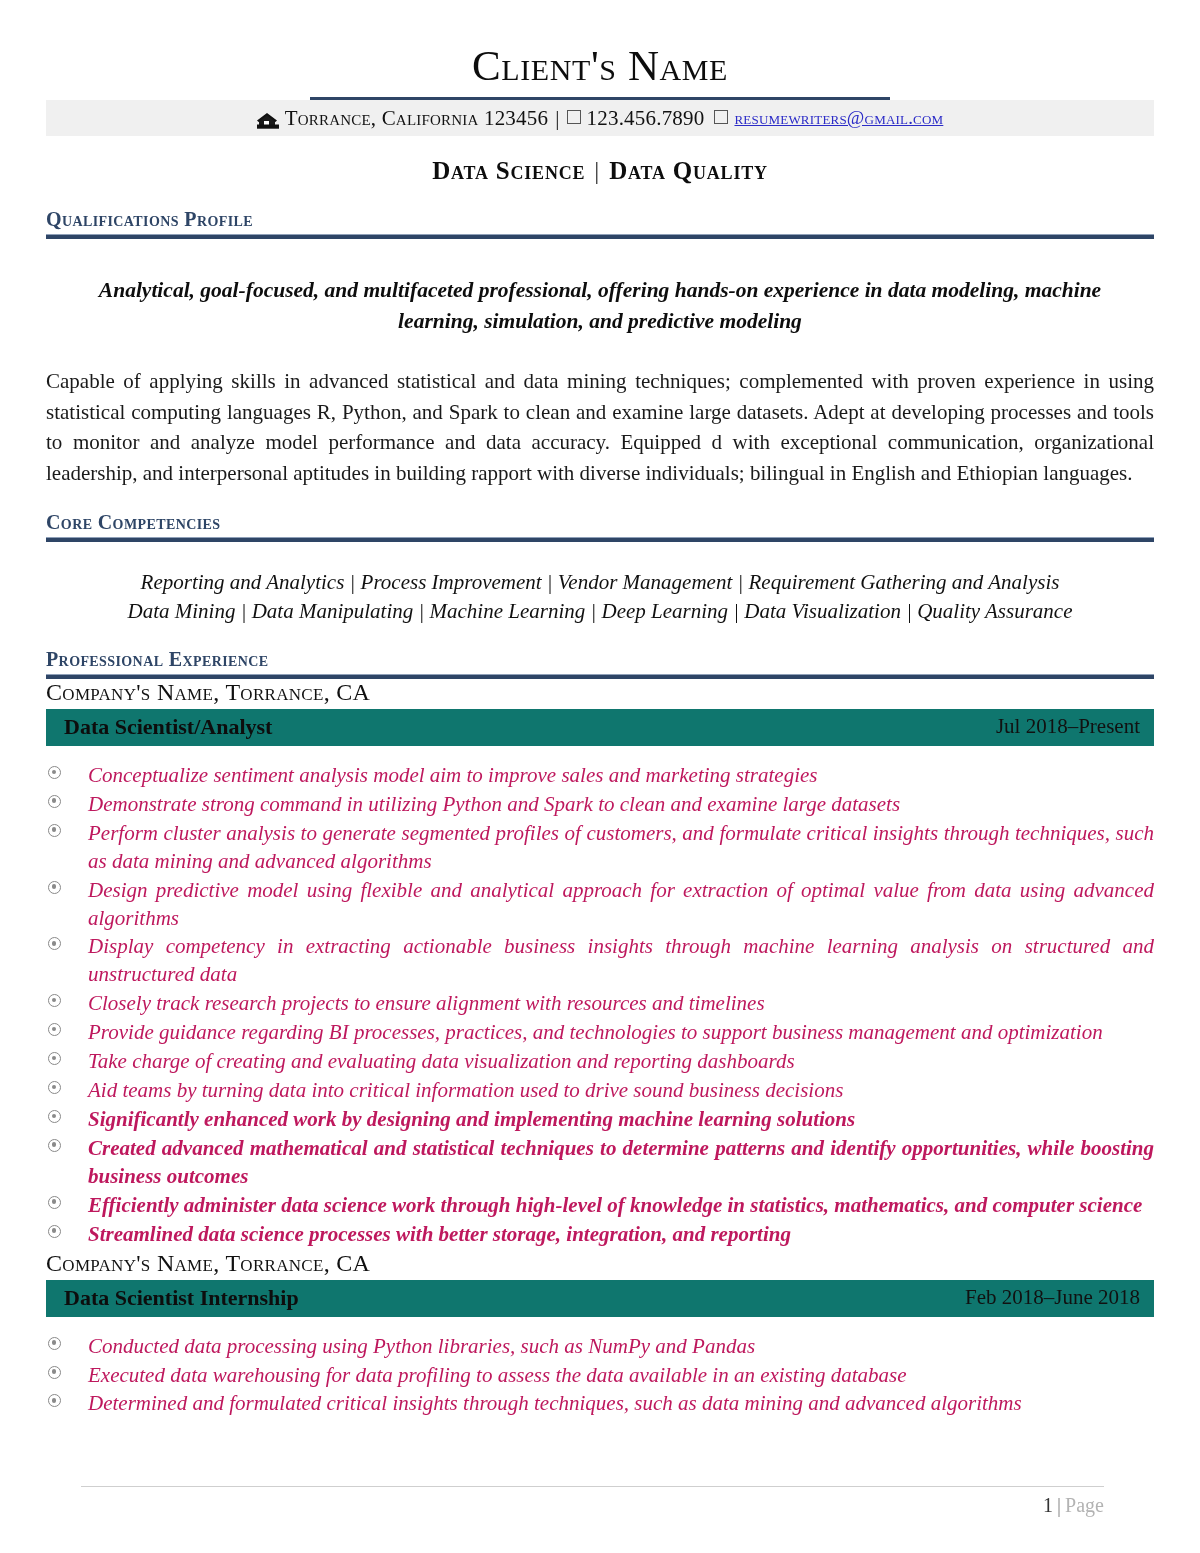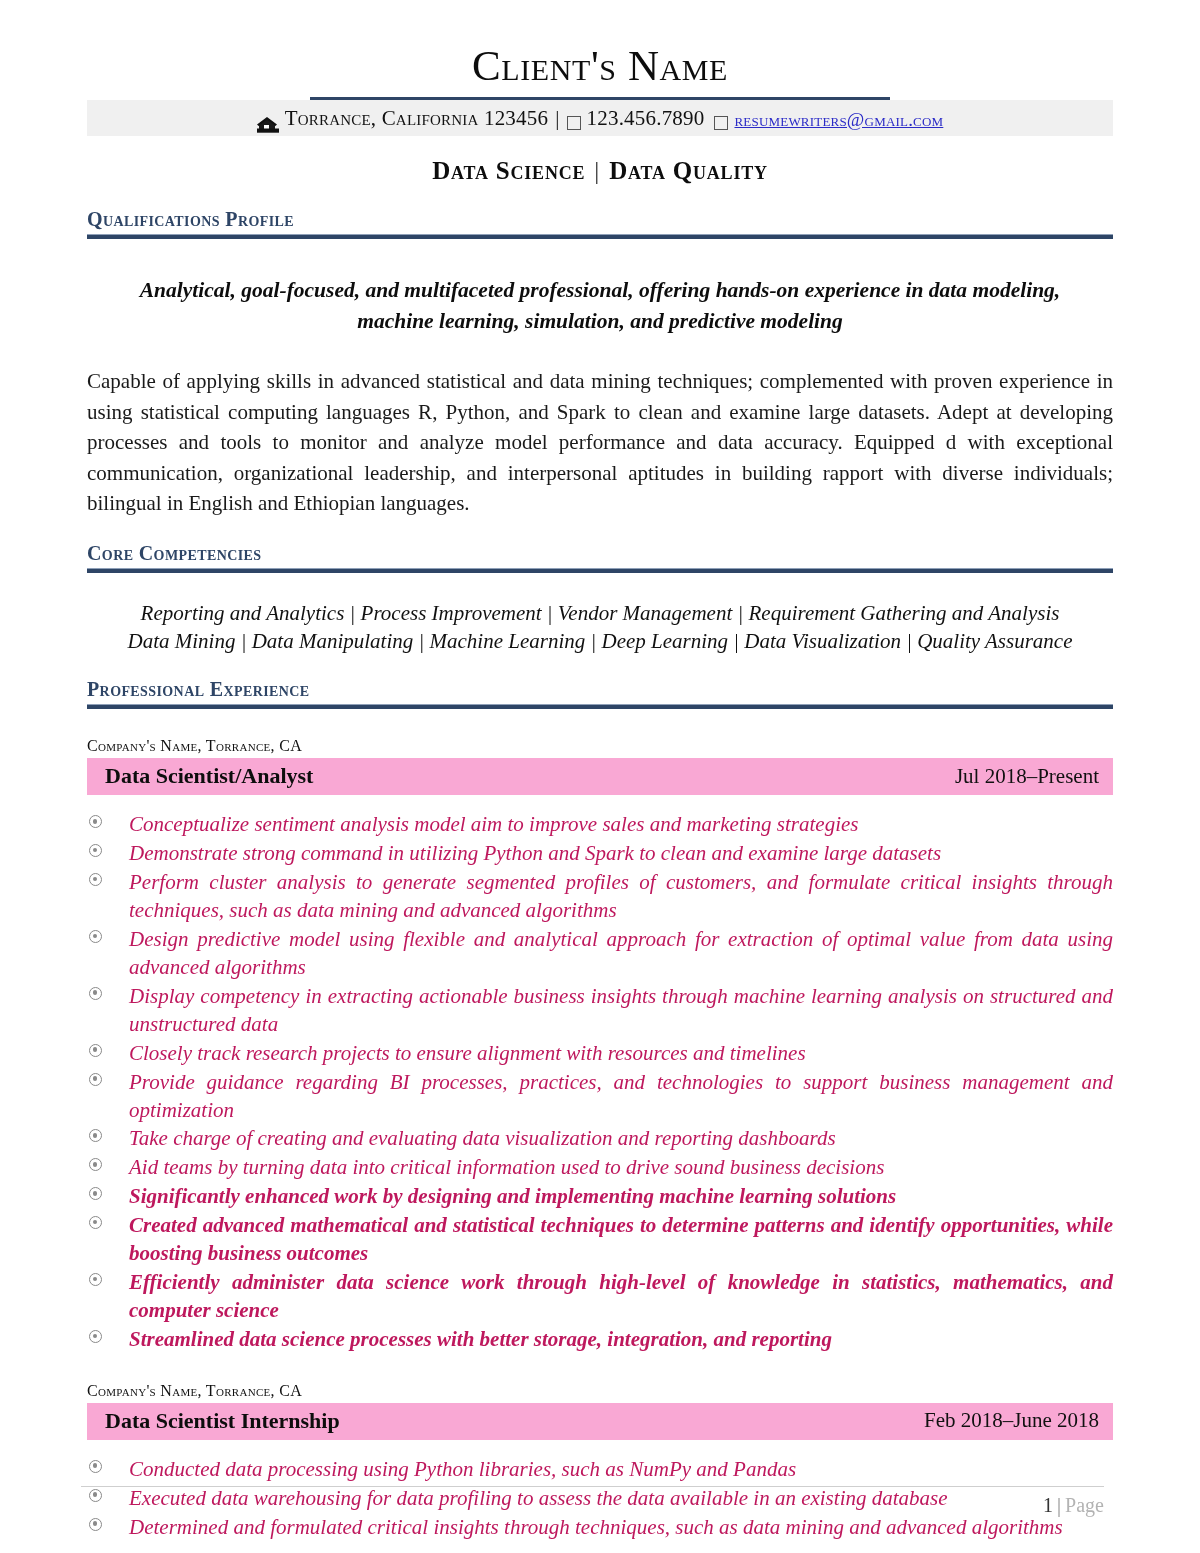--- a/index.html
+++ b/index.html
@@ -13,21 +13,21 @@
     font-family: "Liberation Serif", "DejaVu Serif", serif;
     color: #1a1a1a;
     -webkit-font-smoothing: antialiased;
   }
 
   .page {
     position: relative;
     width: 1200px;
     height: 1553px;
     box-sizing: border-box;
-    padding: 0 87px;
+    padding: 0 46px;
     background: #ffffff;
   }
 
   
   .name-block {
     text-align: center;
     padding-top: 44px;
   }
   .client-name {
     font-family: "Liberation Serif", "DejaVu Serif", serif;
@@ -49,21 +49,21 @@
   .contact-bar {
     background: #f0f0f0;
     height: 36px;
     display: flex;
     align-items: center;
     justify-content: center;
     margin-top: 0px;
   }
   .contact-inner {
     display: flex;
-    align-items: flex-end;
+    align-items: center;
     font-size: 21px;
     font-variant: small-caps;
     color: #111;
     letter-spacing: 0.2px;
     white-space: nowrap;
   }
   .contact-inner .sep {
     margin: 0 7px;
     font-variant: normal;
     color: #222;
@@ -156,28 +156,27 @@
     font-style: italic;
     font-size: 21px;
     line-height: 1.35;
     margin-top: 26px;
     color: #111;
   }
 
   
   .job { margin-top: 0; }
   .job-company {
-    font-size: 16px;
+    font-size: 24px;
     font-variant: small-caps;
     letter-spacing: 0.3px;
     color: #111;
-    margin-top: 28px;
   }
   .job-bar {
-    background: #f9a8d4;
+    background: #0f766e;
     display: flex;
     align-items: center;
     justify-content: space-between;
     padding: 5px 14px 6px 18px;
     margin-top: 3px;
   }
   .job-title {
     font-size: 22px;
     font-weight: bold;
     color: #0d0d0d;

